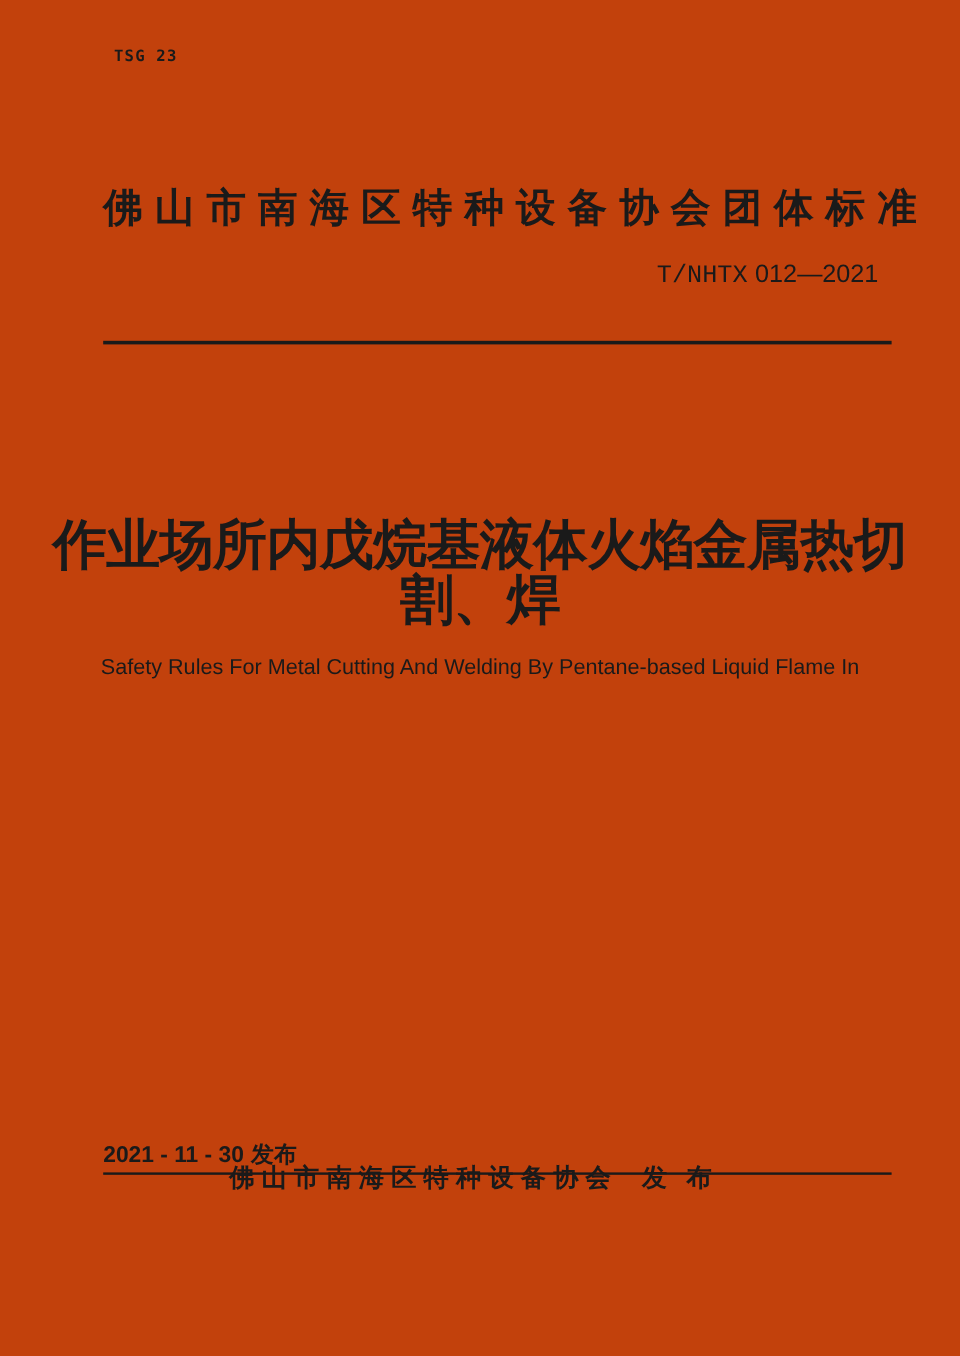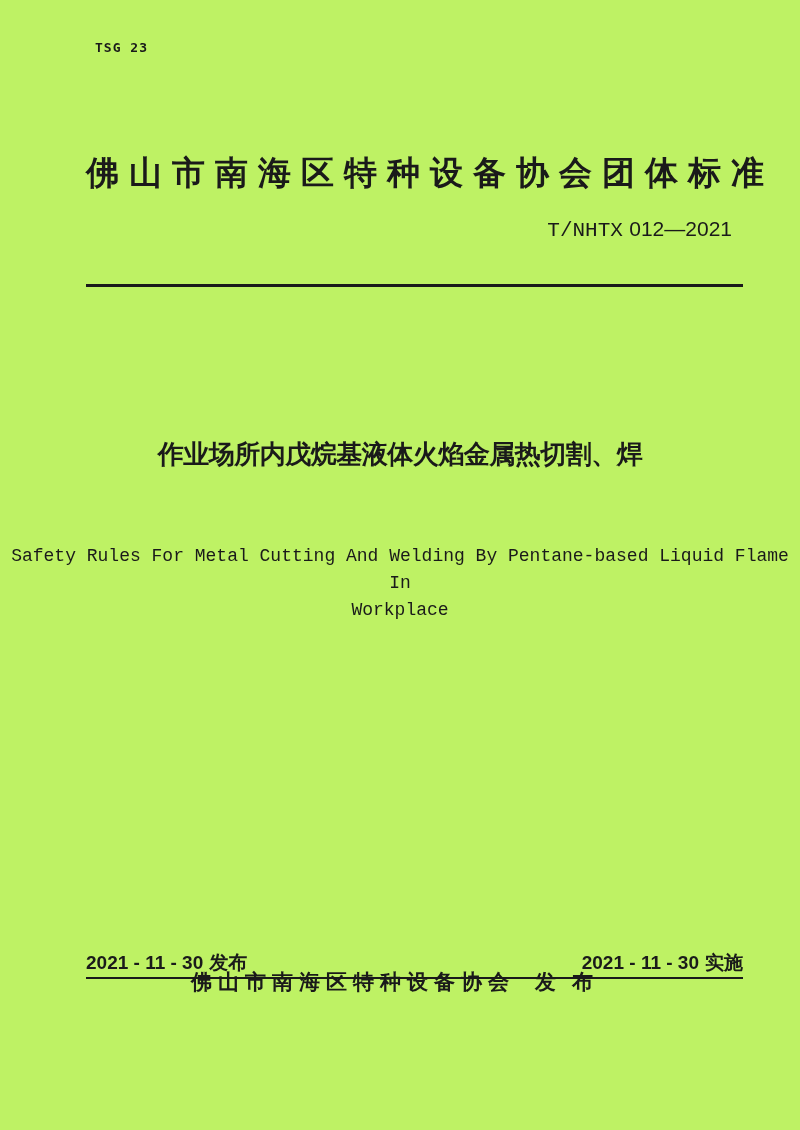--- a/index.html
+++ b/index.html
@@ -4,21 +4,21 @@
 <style>
   html, body {
     margin: 0;
     padding: 0;
     background: #ffffff;
   }
   .page {
     position: relative;
     width: 800px;
     height: 1130px;
-    background: #bef264;
+    background: #c2410c;
     color: #1a1a1a;
     font-family: "Liberation Sans", sans-serif;
     overflow: hidden;
   }
 
   .doc-code {
     position: absolute;
     left: 95px;
     top: 41px;
     font-family: "DejaVu Sans Mono", monospace;
@@ -66,33 +66,33 @@
   }
   .rule-top { top: 284px; height: 3px; }
   .rule-bottom { top: 977px; height: 2px; }
 
   .title-zh {
     position: absolute;
     left: 0;
     width: 100%;
     top: 431px;
     text-align: center;
-    font-size: 26px;
+    font-size: 45px;
     font-weight: bold;
     letter-spacing: -0.5px;
     line-height: 46px;
   }
 
   .title-en {
     position: absolute;
     left: 0;
     width: 100%;
     top: 543px;
     text-align: center;
-    font-family: Liberation Mono, monospace;
+    font-family: Liberation Sans, sans-serif;
     font-size: 18px;
     font-weight: normal;
     line-height: 27px;
   }
 
   .date-row {
     position: absolute;
     left: 86px;
     width: 657px;
     top: 951px;
@@ -141,29 +141,25 @@
   </div>
 
   <div class="rule rule-top"></div>
 
   <div class="title-zh">
     <div>作业场所内戊烷基液体火焰金属热切割、焊</div>
   </div>
 
   <div class="title-en">
     <div>Safety Rules For Metal Cutting And Welding By Pentane-based Liquid Flame In</div>
-    <div>Workplace</div>
   </div>
 
   <div class="date-row">
     <div>
       <span>2021 - 11 - 30</span><span class="date-label">发布</span>
-    </div>
-    <div>
-      <span>2021 - 11 - 30</span><span class="date-label">实施</span>
     </div>
   </div>
 
   <div class="rule rule-bottom"></div>
 
   <div class="issuer-row">
     <span class="issuer-name">佛山市南海区特种设备协会</span><span class="issuer-action">发布</span>
   </div>
 
 </div>

